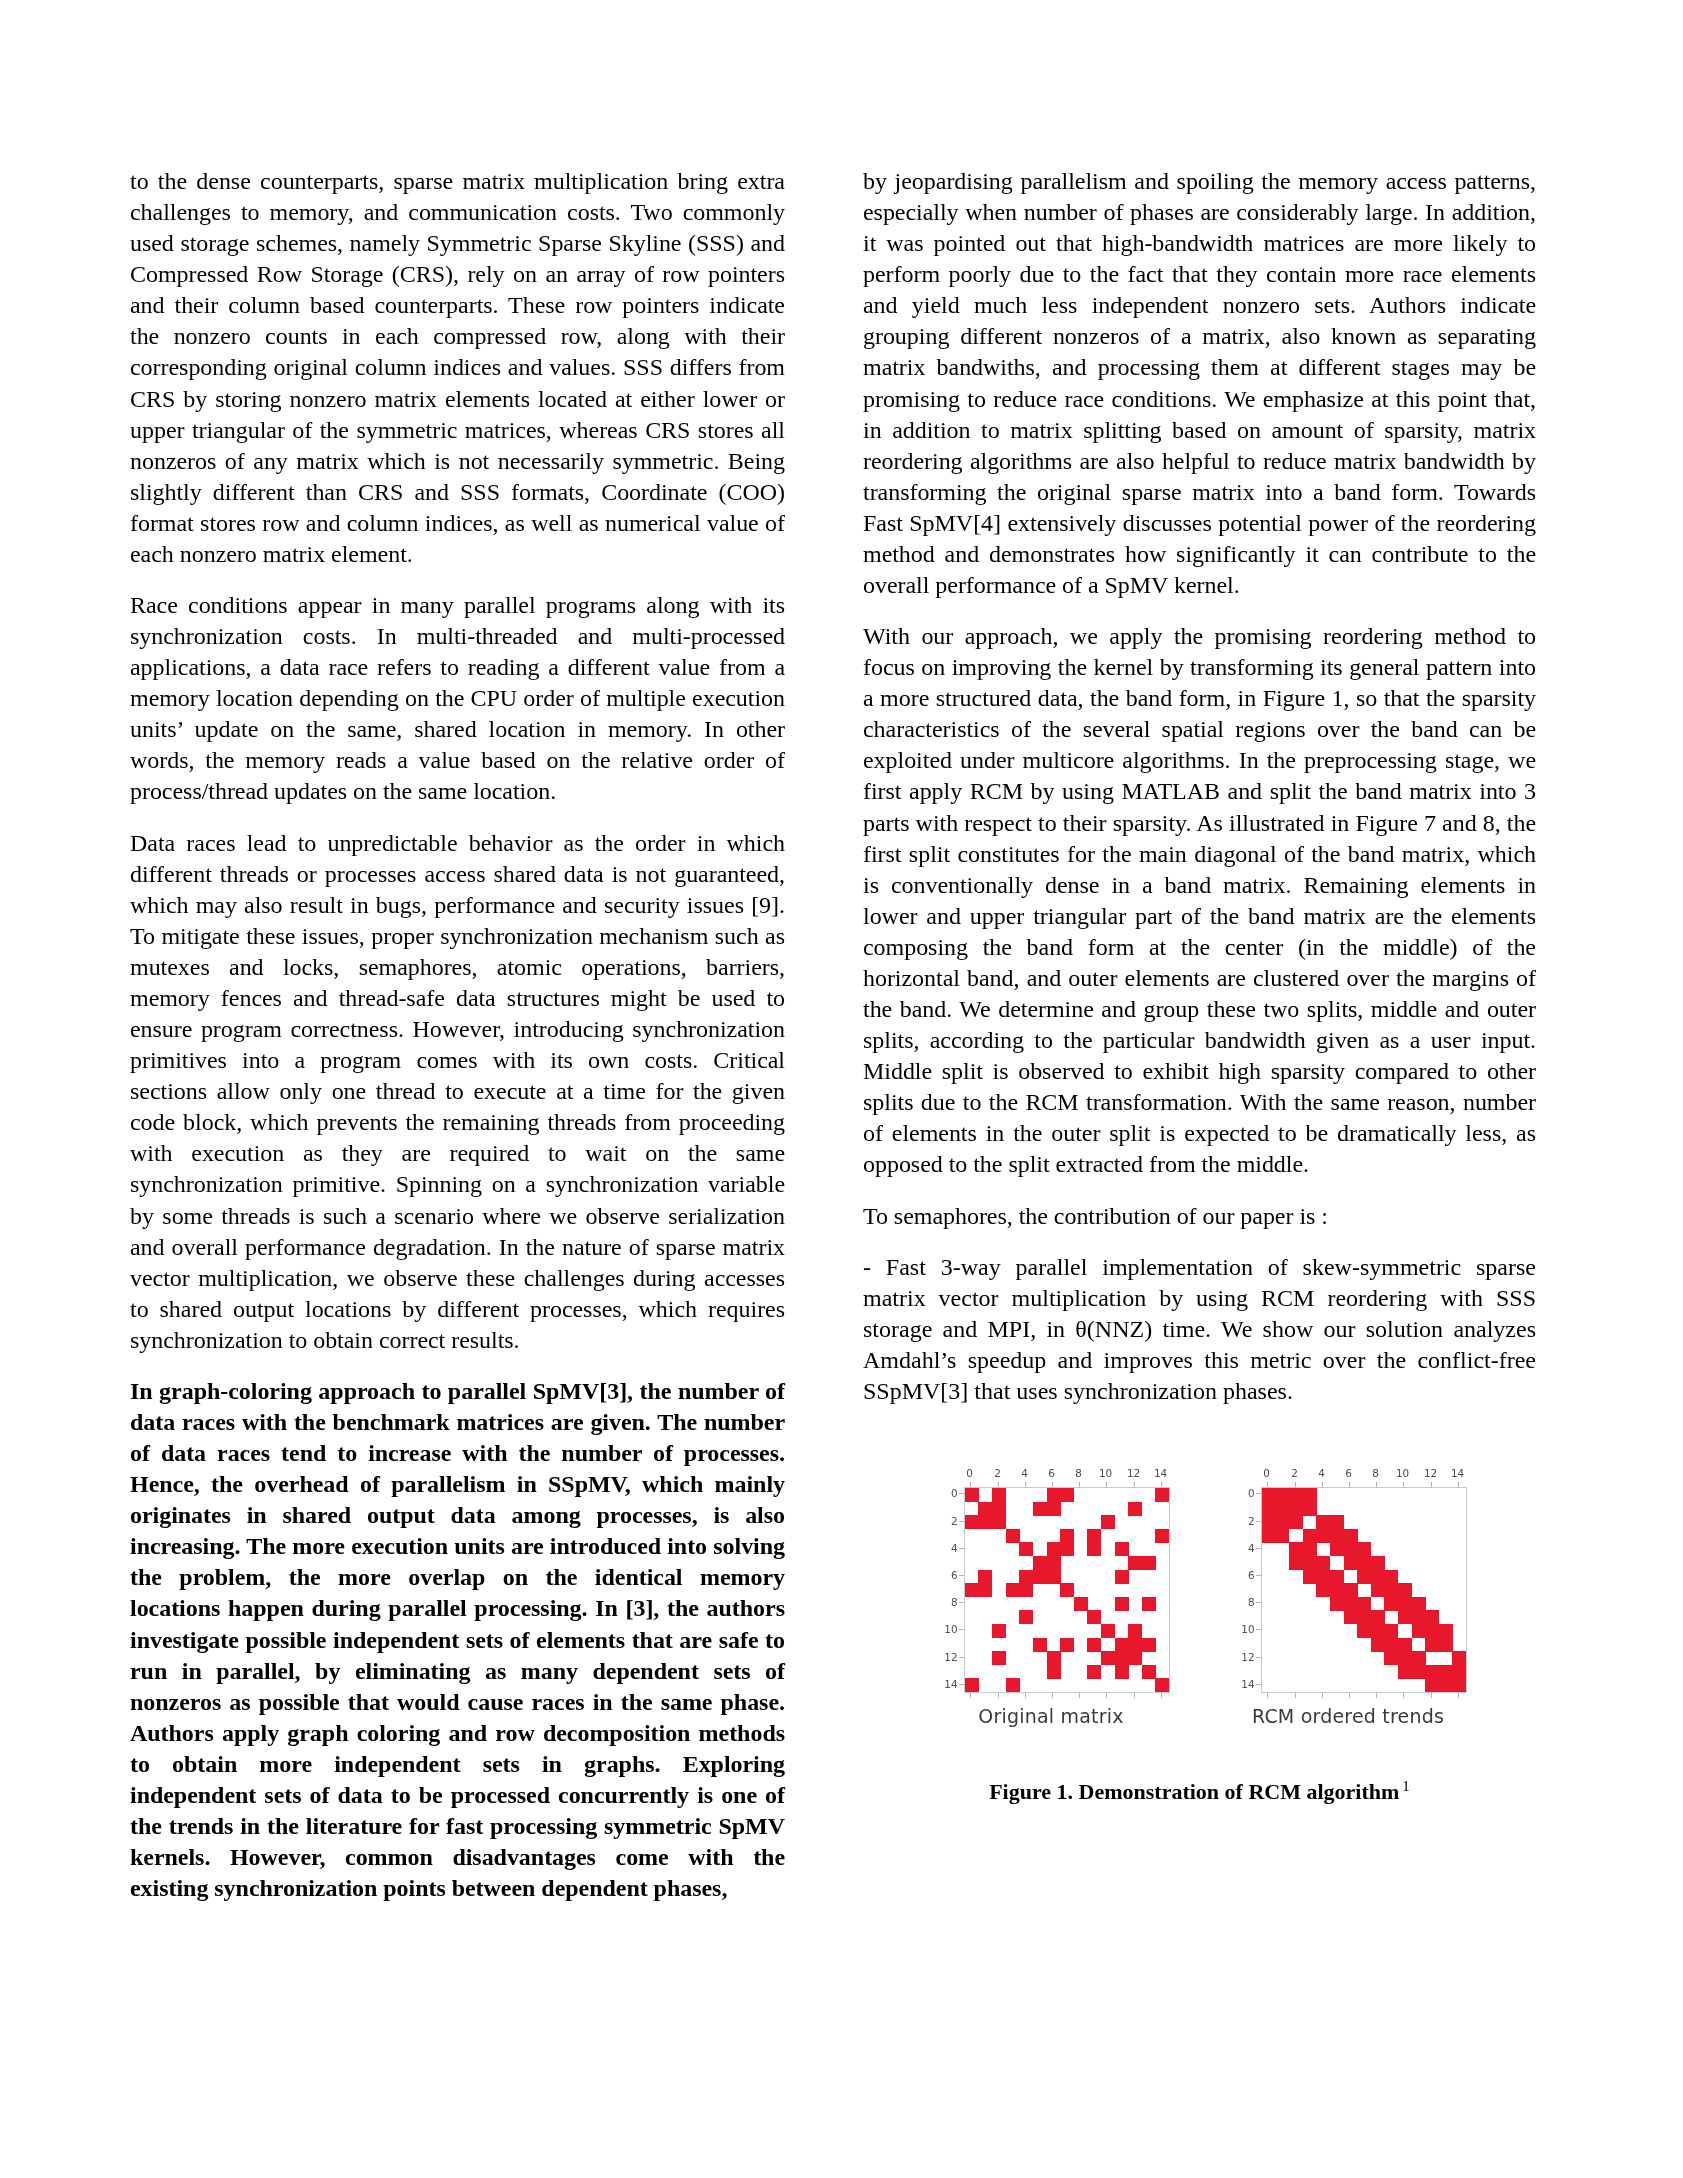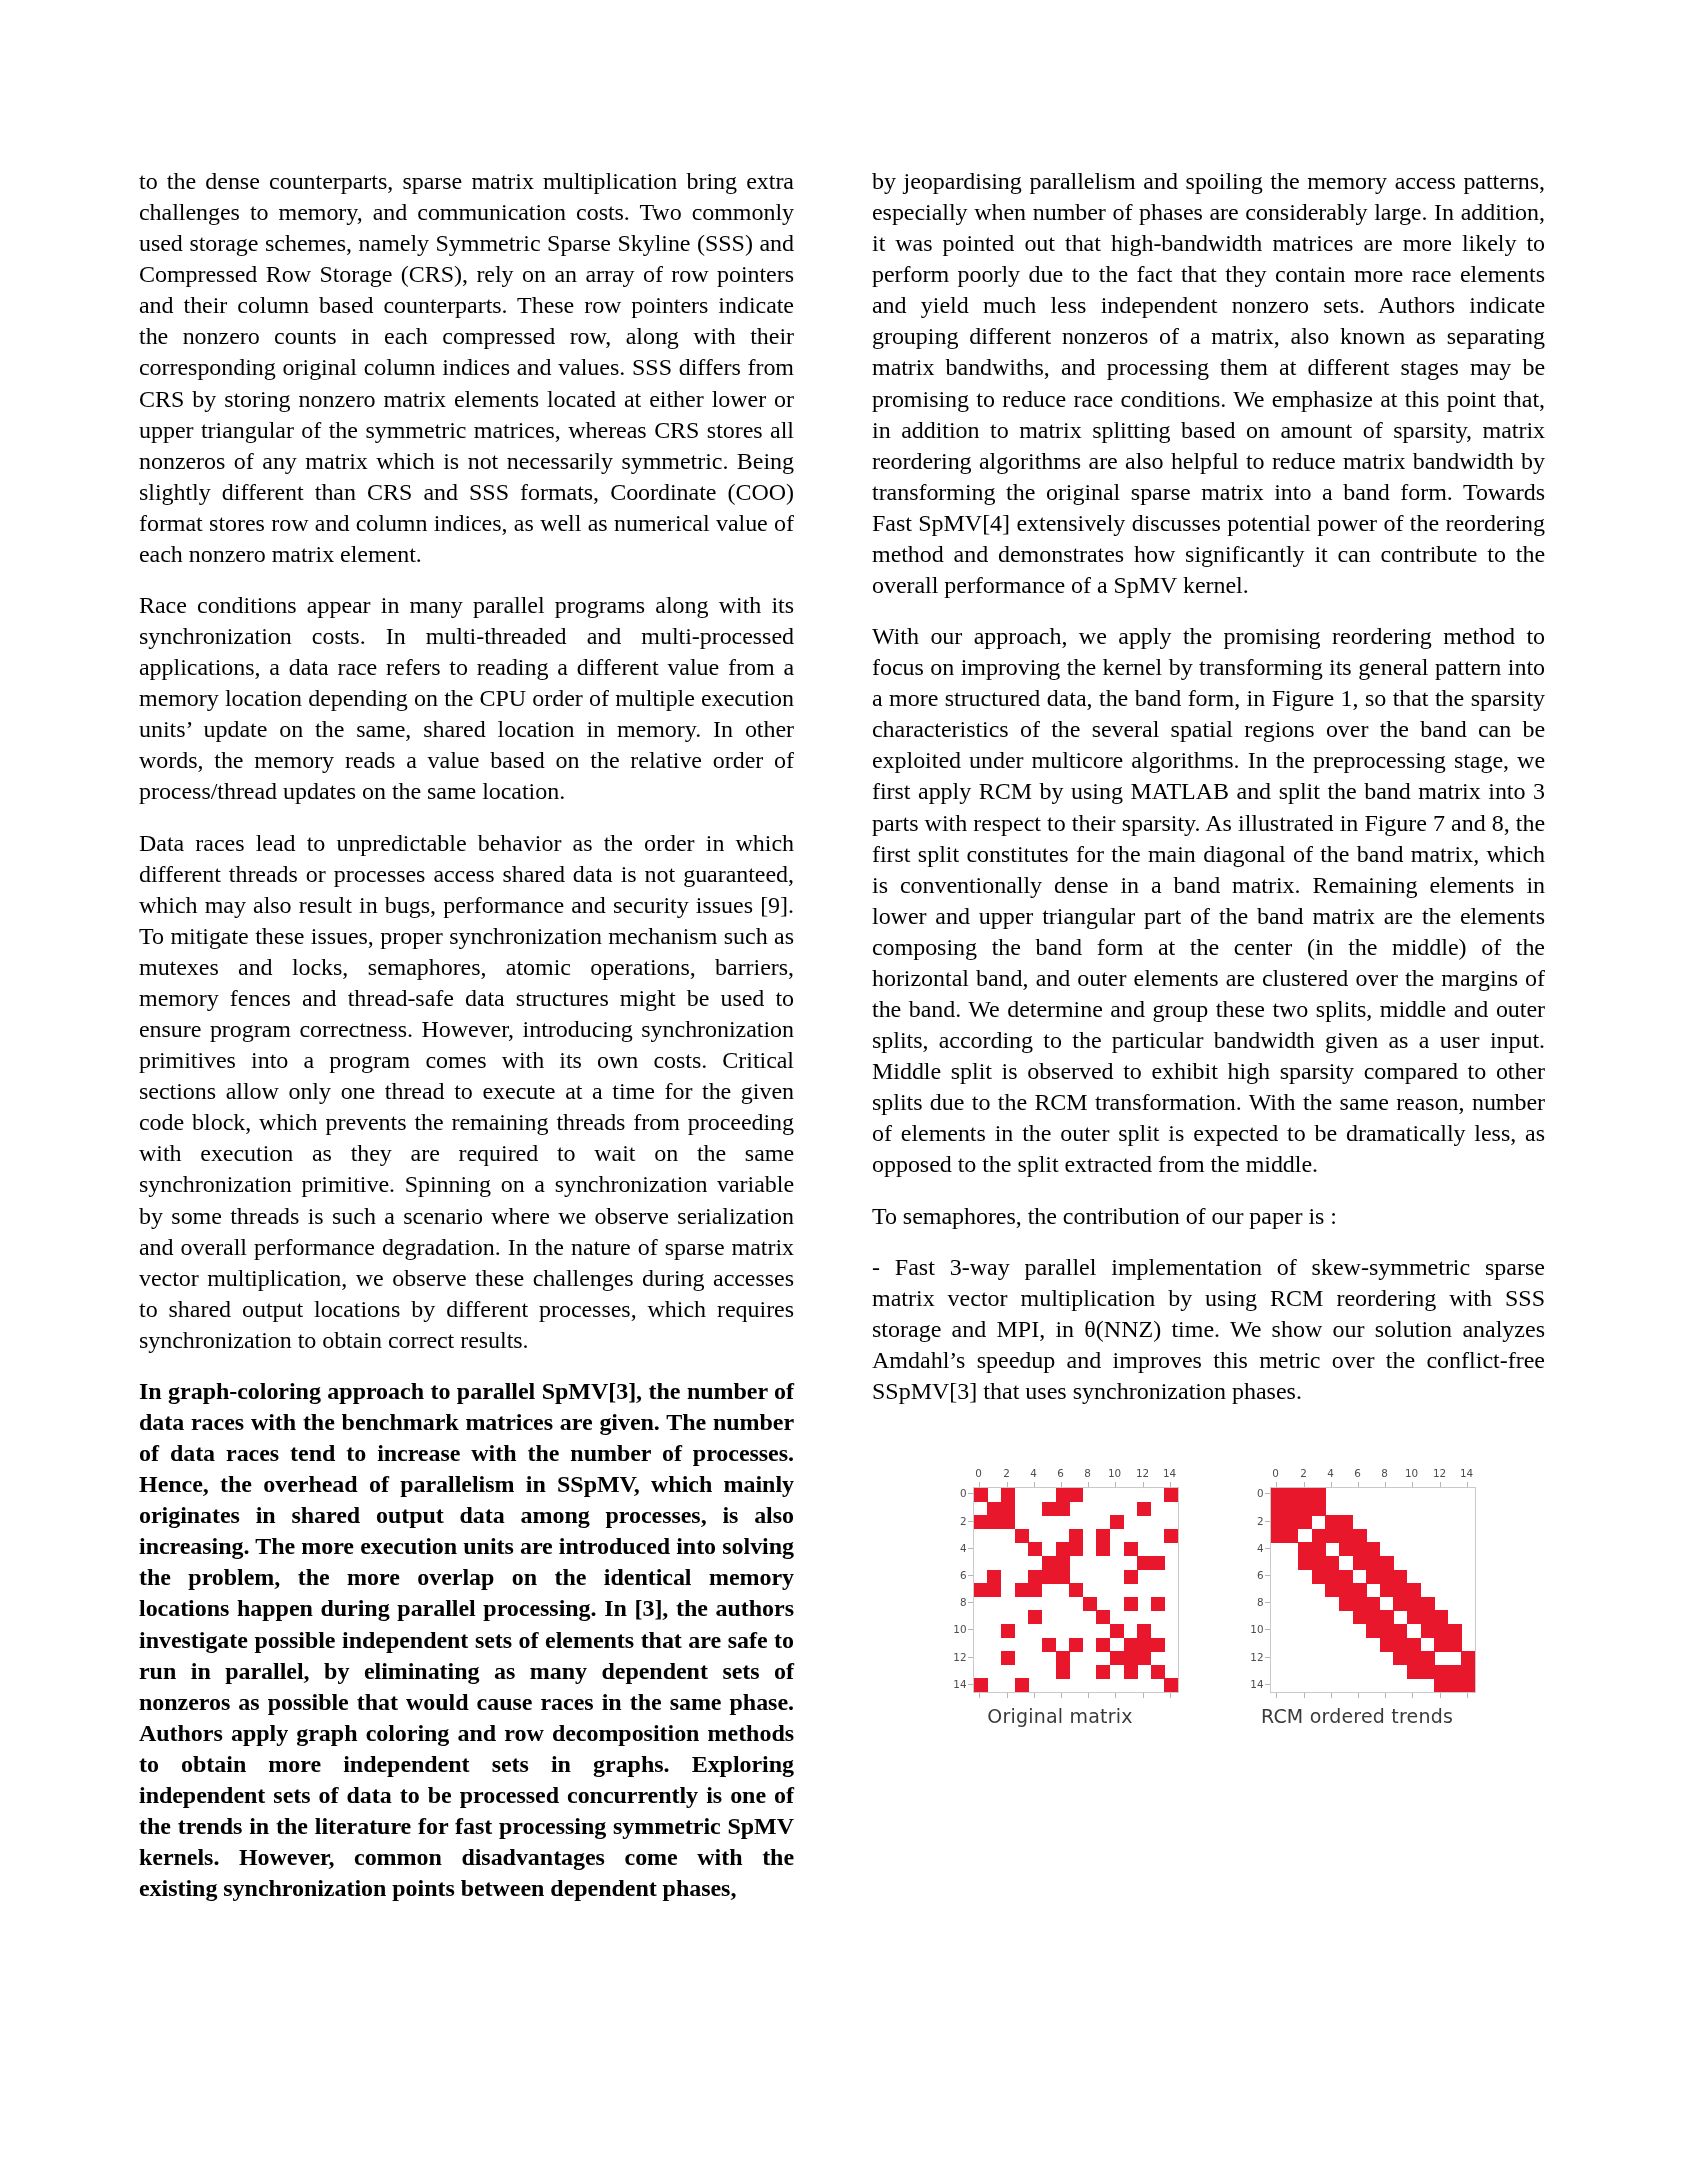--- a/index.html
+++ b/index.html
@@ -17,21 +17,21 @@
   }
   .page {
     position: absolute;
     left: 0; top: 0;
     width: 1683px;
     height: 2178px;
     background: #fff;
   }
   .columns {
     position: absolute;
-    left: 139px;
+    left: 130px;
     top: 166px;
     width: 1406px;
     display: flex;
     flex-direction: row;
     gap: 78px;
   }
   .col {
     width: 673px;
   }
   p.para {
@@ -402,19 +402,22 @@
                 <div class="ytick-label" style="top: 206px; left: 16px; right: auto; width: 18px; text-align: right;">12</div>
                 <div class="tickmark-y" style="top: 206px; left: 35px;"></div>
                 <div class="ytick-label" style="top: 233px; left: 16px; right: auto; width: 18px; text-align: right;">14</div>
                 <div class="tickmark-y" style="top: 233px; left: 35px;"></div>
               </div>
             <div class="plot-caption">RCM ordered trends</div>
           </div>
 
         </div>
 
+        <div class="fig-caption">
+          <span>Figure 1. Demonstration of RCM algorithm</span><sup>1</sup>
+        </div>
       </div>
 
 
     </div>
   </div>
 </div>
 
 
 </body></html>

